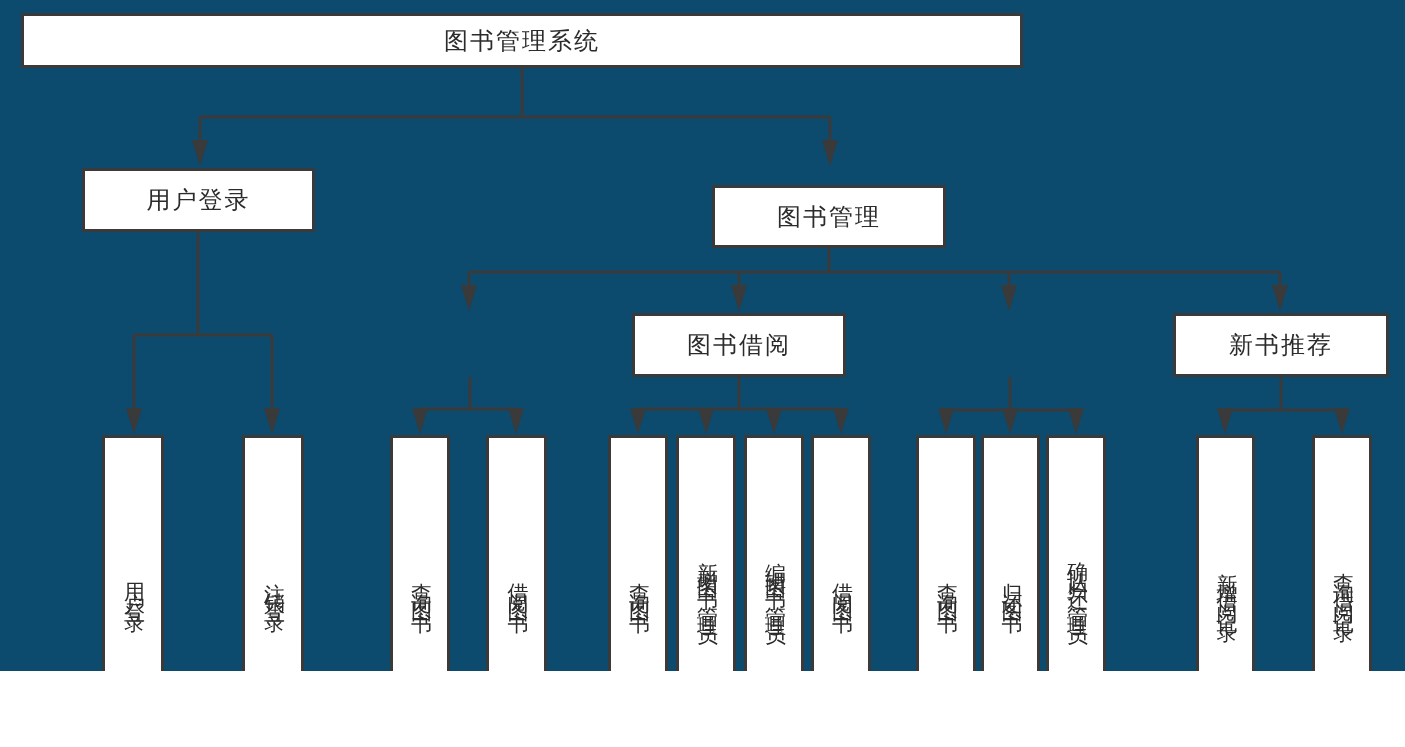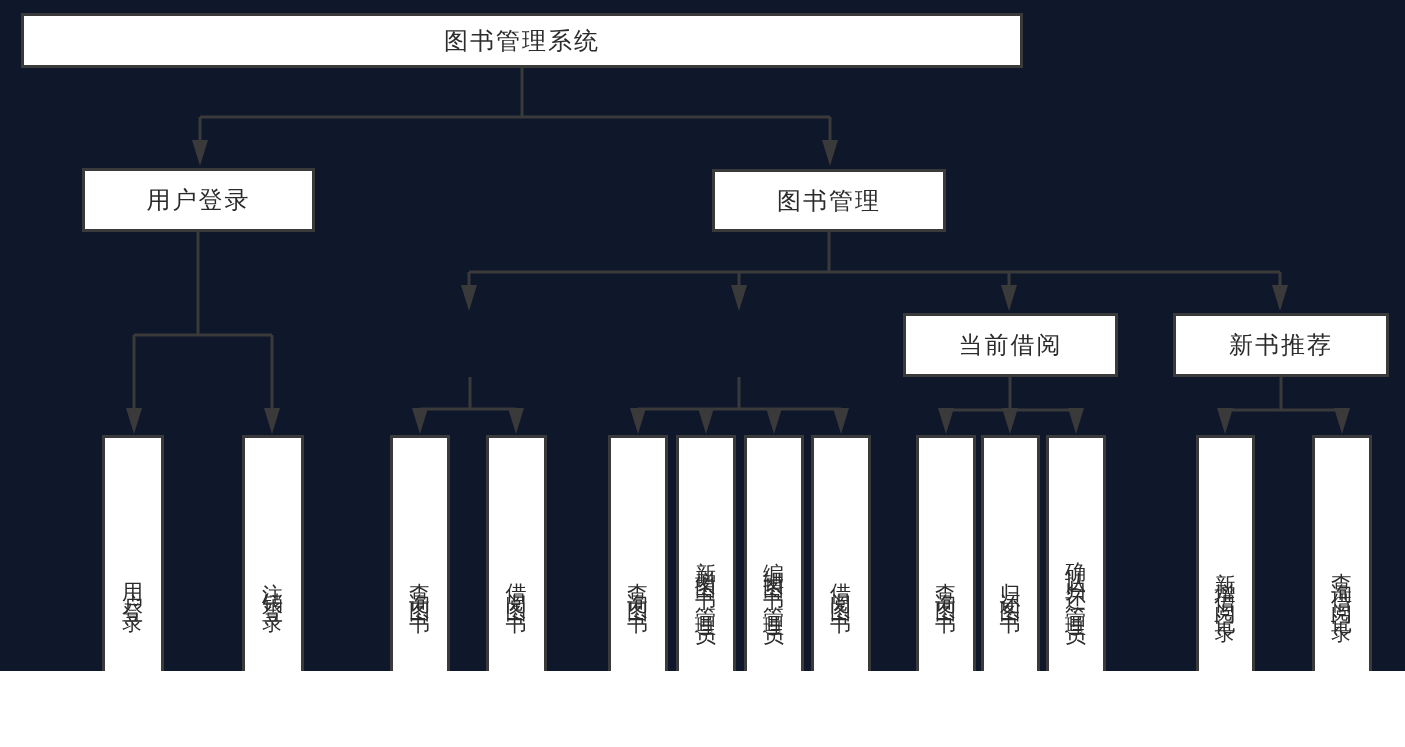--- a/index.html
+++ b/index.html
@@ -1,21 +1,21 @@
 <!DOCTYPE html>
 <html><head>
 <meta charset="utf-8">
 <style>
   html, body { margin: 0; padding: 0; background: #ffffff; }
   #canvas {
     position: relative;
     width: 1405px;
     height: 671px;
-    background: #0f172a;
-    font-family: Liberation Sans, sans-serif;
+    background: #0c4a6e;
+    font-family: Liberation Mono, monospace;
     overflow: hidden;
   }
   .wires {
     position: absolute;
     left: 0; top: 0;
     width: 1405px; height: 747px;
     pointer-events: none;
   }
   .wire {
     fill: none;
@@ -117,26 +117,26 @@
       M1334 408 L1350 408 L1342 434 Z"></path>
   </svg>
 
   <div class="hnode" style="left:21px; top:13px; width:1002px; height:55px">
     <span class="label">图书管理系统</span>
   </div>
 
   <div class="hnode" style="left:82px; top:168px; width:233px; height:64px">
     <span class="label">用户登录</span>
   </div>
-  <div class="hnode" style="left:712px; top:169px; width:234px; height:63px">
+  <div class="hnode" style="left:712px; top:185px; width:234px; height:63px">
     <span class="label">图书管理</span>
   </div>
 
-  <div class="hnode" style="left:903px; top:313px; width:215px; height:64px">
-    <span class="label">当前借阅</span>
+  <div class="hnode" style="left:632px; top:313px; width:214px; height:64px">
+    <span class="label">图书借阅</span>
   </div>
   <div class="hnode" style="left:1173px; top:313px; width:216px; height:64px">
     <span class="label">新书推荐</span>
   </div>
 
   <div class="vnode" style="left:102px; width:62px">
     <span class="vtext">用户登录</span>
   </div>
   <div class="vnode" style="left:242px; width:62px">
     <span class="vtext">注销登录</span>

